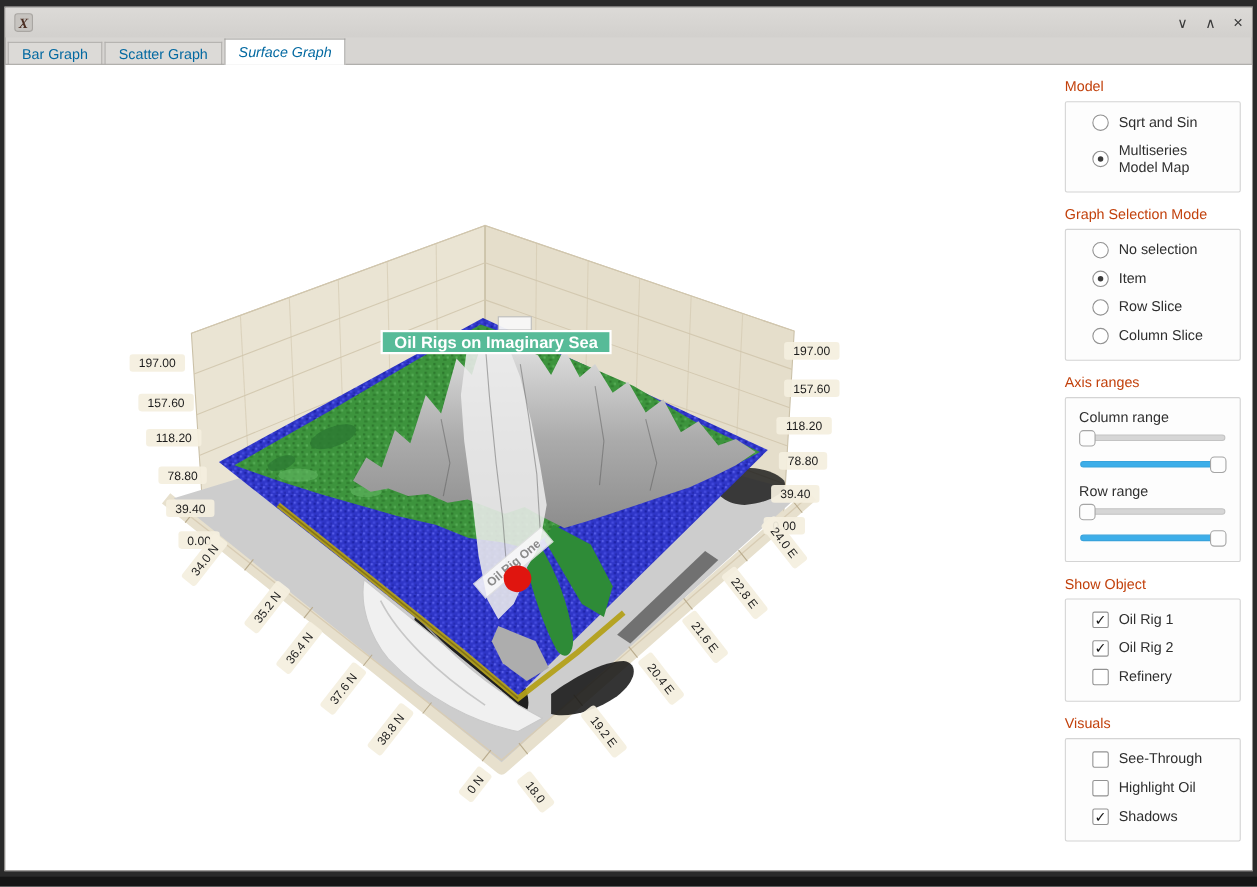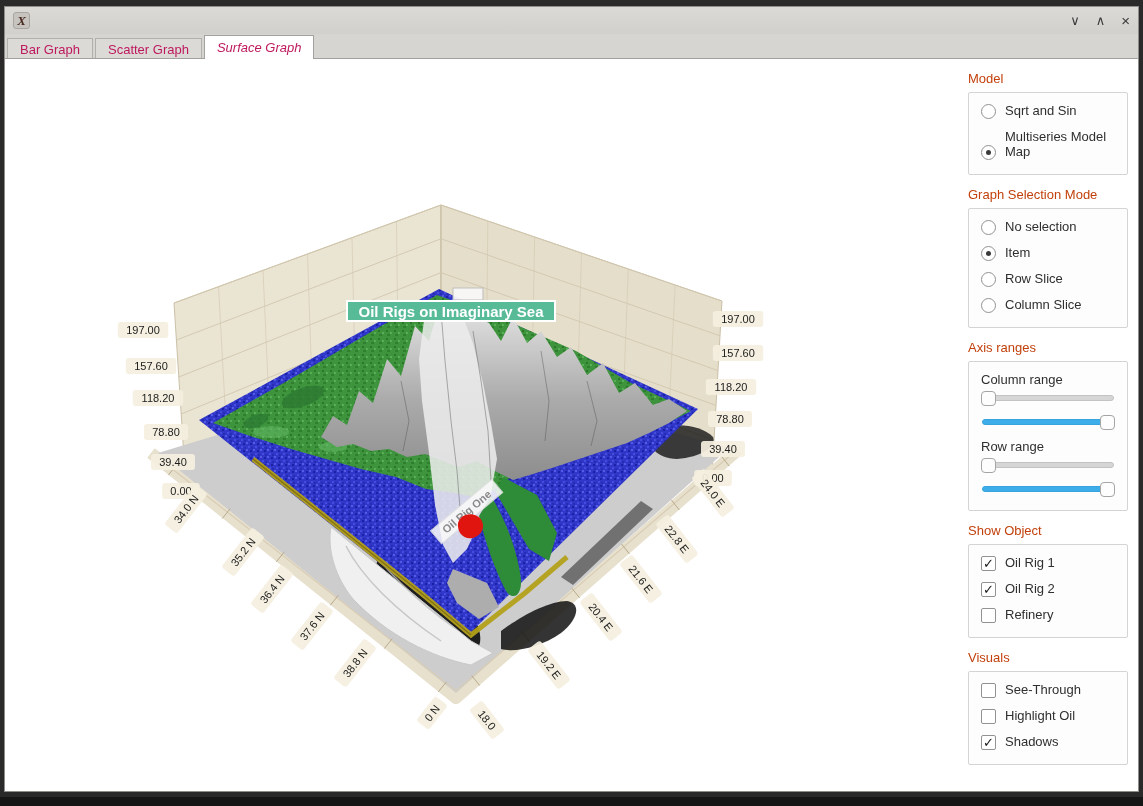--- a/index.html
+++ b/index.html
@@ -18,35 +18,35 @@
     font-family:"Liberation Serif",serif; font-weight:bold; font-style:italic; font-size:13px; color:#4a2c20;
     display:flex; align-items:center; justify-content:center; }
   .title { position:absolute; left:0; right:0; text-align:center; font-size:13px; color:#2e2e2e; pointer-events:none; }
   .winctl { margin-left:auto; display:flex; gap:16px; align-items:center; z-index:2; }
   .ctl { font-size:13px; color:#3a3a3a; cursor:default; line-height:1; }
   .ctl.close { font-size:15px; }
 
   
   .tabbar { height:25px; display:flex; align-items:flex-end; padding-left:2px; position:relative; }
   .tabbar::after { content:""; position:absolute; left:0; right:0; bottom:0; height:1px; background:#a3a19e; }
-  .tab { height:21px; padding:0 12px; display:flex; align-items:center; font-size:13px; color:#be185d;
+  .tab { height:21px; padding:0 12px; display:flex; align-items:center; font-size:13px; color:#0369a1;
     background:#dcdad7; border:1px solid #b2b0ad; border-bottom:none; margin-right:2px; position:relative; }
   .tab.active { height:24px; background:#fff; border-color:#a3a19e; z-index:3;font-style:italic; }
 
   
   .content { flex:1; background:#ffffff; position:relative; overflow:hidden; }
   #plot3d { position:absolute; left:0; top:0; }
 
   
   .sidebar { position:absolute; right:0; top:0; width:172px; height:100%;
     padding:10px 10px 0 2px; font-size:13px; color:#2f2f2f; background:#fff; }
   .group-label { margin:2px 0 6px 0; color:#c2410c; }
   .groupbox { border:1px solid #d4d4d4; border-radius:2px; background:#fdfdfd;
     padding:10px 10px 4px 12px; margin-bottom:12px; }
-  .row { display:flex; align-items:flex-end; gap:9px; margin-bottom:10px; cursor:default; }
+  .row { display:flex; align-items:center; gap:9px; margin-bottom:10px; cursor:default;margin-left:12px; }
   .row .lbl { line-height:1.15; padding-top:1px; max-width:104px; }
   .rb { flex:0 0 15px; width:15px; height:15px; border:1px solid #929292; border-radius:50%;
     background:#fff; position:relative; margin-top:1px; }
   .rb.sel::after { content:""; position:absolute; inset:4px; border-radius:50%; background:#3a3a3a; }
   .cb { flex:0 0 15px; width:15px; height:15px; border:1px solid #929292; border-radius:2px;
     background:#fff; display:flex; align-items:center; justify-content:center;
     font-size:13px; font-weight:bold; color:#161616; line-height:1; margin-top:1px; }
   .slider { position:relative; height:15px; margin:4px 2px 9px 0; }
   .slider .track { position:absolute; left:1px; right:1px; top:4.5px; height:6px; border-radius:3px;
     background:#d6d6d6; border:1px solid #c3c3c3; }

